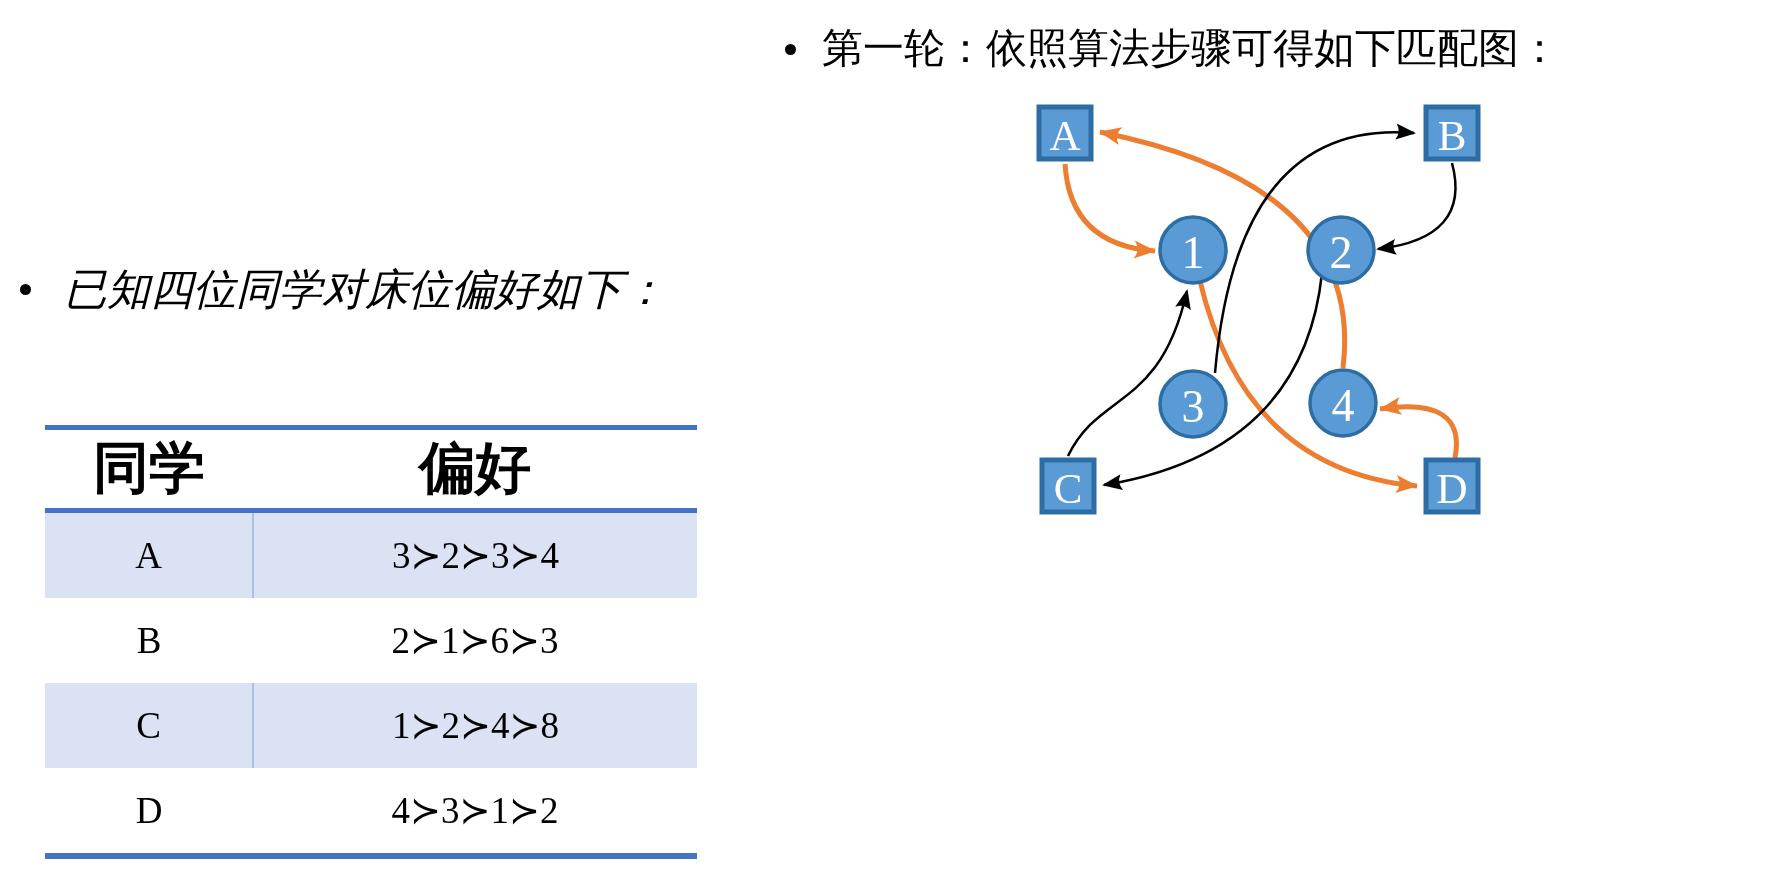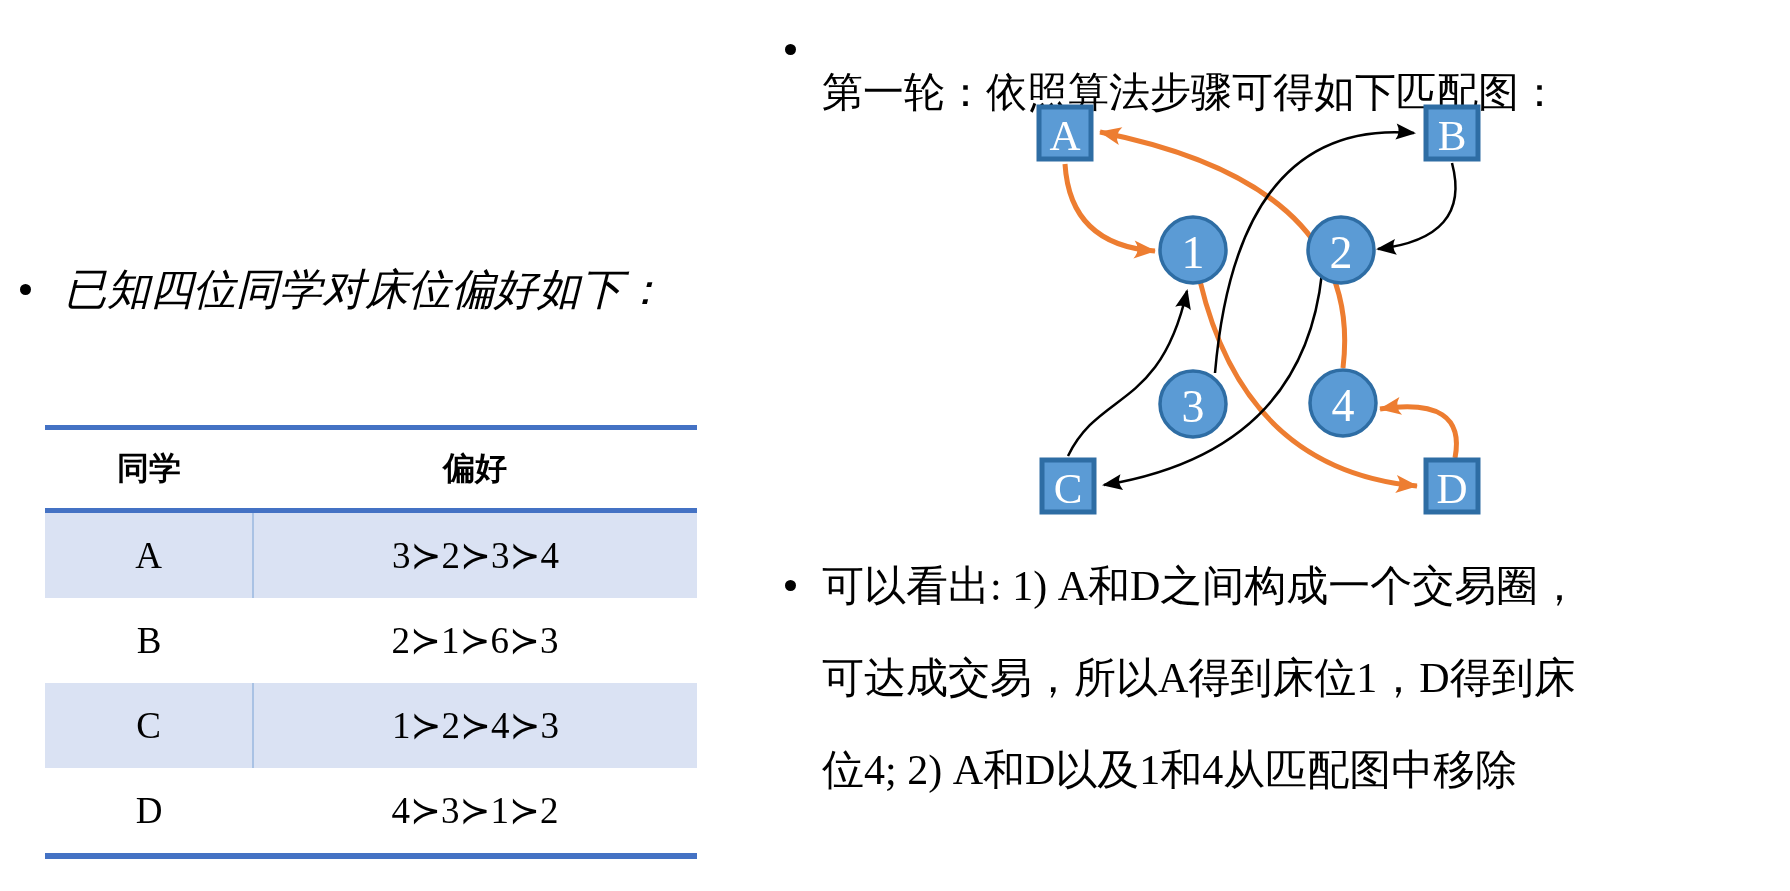--- a/index.html
+++ b/index.html
@@ -38,35 +38,35 @@
     left: 45px; top: 425px;
     width: 652px;
     border-collapse: collapse;
     table-layout: fixed;
   }
   #pref-table th, #pref-table td { padding: 0; text-align: center; vertical-align: middle; }
   #pref-table thead th {
     height: 78px;
     font-family: "Liberation Sans", "DejaVu Sans", sans-serif;
     font-weight: bold;
-    font-size: 32px;
+    font-size: 56px;
     text-align: center;
   }
   #pref-table tbody td {
     height: 85px;
     font-size: 37px;
     font-family: "Liberation Serif", "DejaVu Serif", "DejaVu Sans", serif;
   }
   #pref-table .col-student { width: 208px; }
   #pref-table .col-pref   { width: 444px; }
 
   
   #right-bullet-1 { left: 785px; top: 22px; width: 980px; }
   #right-bullet-1 .bullet-dot { top: 22px; }
-  #right-bullet-1 .bullet-text { margin-left: 37px; margin-top: 44px; }
+  #right-bullet-1 .bullet-text { margin-left: 37px; }
   #right-bullet-1 .line { font-size: 41px; line-height: 52px; white-space: nowrap; }
 
   #right-bullet-2 { left: 785px; top: 540px; width: 980px; }
   #right-bullet-2 .bullet-dot { top: 40px; }
   #right-bullet-2 .bullet-text { margin-left: 37px; }
   #right-bullet-2 .line { font-size: 42px; line-height: 92px; white-space: nowrap; }
 
   #matching-diagram {
     position: absolute;
     left: 1000px; top: 85px;
@@ -105,21 +105,21 @@
       <tr class="banded" style="background: rgb(218, 226, 243);">
         <td style="border-right: 2px solid rgb(169, 194, 228);">A</td>
         <td>3≻2≻3≻4</td>
       </tr>
       <tr>
         <td>B</td>
         <td>2≻1≻6≻3</td>
       </tr>
       <tr class="banded" style="background: rgb(218, 226, 243);">
         <td style="border-right: 2px solid rgb(169, 194, 228);">C</td>
-        <td>1≻2≻4≻3</td>
+        <td>1≻2≻4≻8</td>
       </tr>
       <tr>
         <td>D</td>
         <td>4≻3≻1≻2</td>
       </tr>
     </tbody>
   </table>
 
   <div id="right-bullet-1" class="bullet-block">
     <span class="bullet-dot"></span>
@@ -176,22 +176,14 @@
           <circle cx="1193" cy="404" r="33" stroke-width="3.5" fill="#5B9BD5" stroke="#2E6DA4"></circle>
           <text x="1193" y="406" text-anchor="middle" dominant-baseline="central" font-size="46" class="node-label">3</text>
         </g>
         <g>
           <circle cx="1343" cy="403" r="33" stroke-width="3.5" fill="#5B9BD5" stroke="#2E6DA4"></circle>
           <text x="1343" y="405" text-anchor="middle" dominant-baseline="central" font-size="46" class="node-label">4</text>
         </g>
       </g>
   </svg>
 
-  <div id="right-bullet-2" class="bullet-block">
-    <span class="bullet-dot"></span>
-    <div class="bullet-text">
-      <div class="line">可以看出: 1) A和D之间构成一个交易圈，</div>
-      <div class="line">可达成交易，所以A得到床位1，D得到床</div>
-      <div class="line">位4; 2) A和D以及1和4从匹配图中移除</div>
-    </div>
-  </div>
 
 </div>
 
 </body></html>

